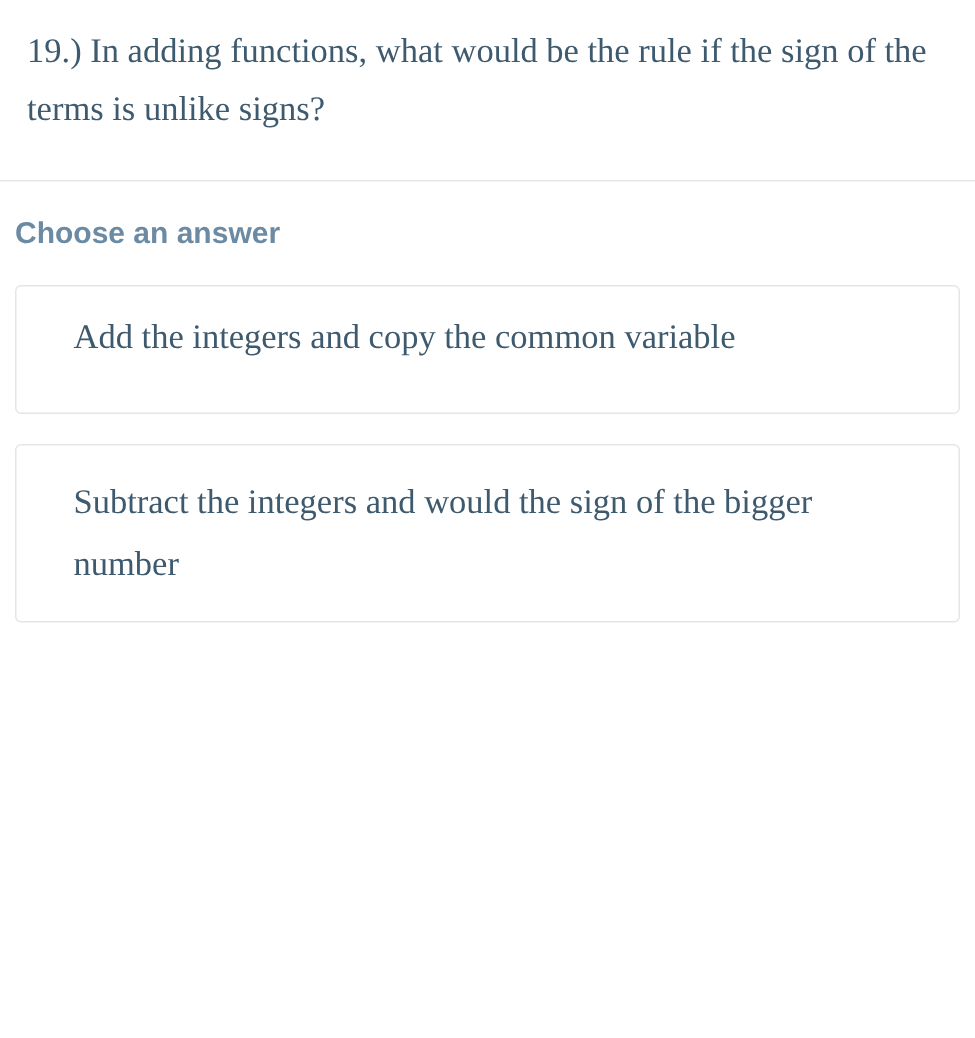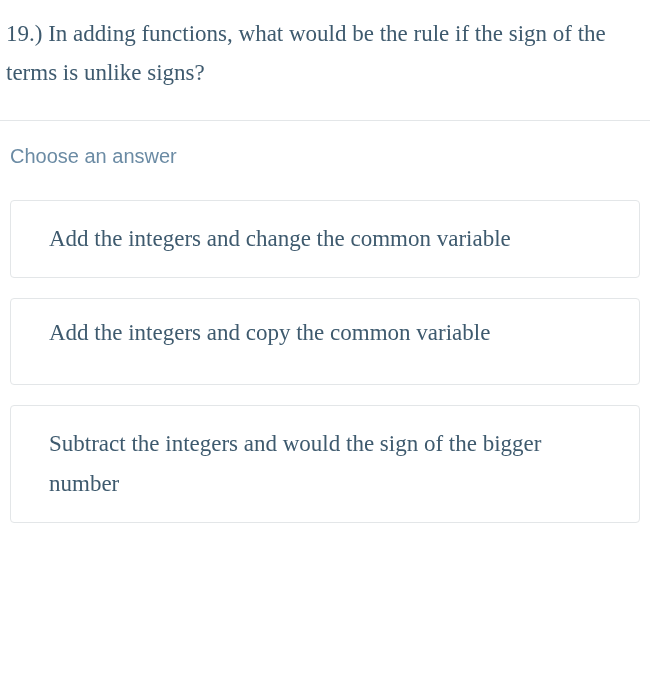--- a/index.html
+++ b/index.html
@@ -8,42 +8,42 @@
       box-sizing: border-box;
     }
     body {
       font-family: Georgia, 'Times New Roman', serif;
       background: #ffffff;
       width: 650px;
       height: 692px;
       overflow: hidden;
     }
     .question-container {
-      padding: 14px 10px 0 6px;
+      padding: 14px 10px 0 18px;
     }
     .question-text {
       font-size: 23px;
       color: #3e5a6e;
       line-height: 1.7;
       font-weight: 400;
     }
     .divider {
       margin-top: 28px;
       border: none;
       border-top: 1px solid #e3e6e8;
     }
     .choose-section {
       padding: 24px 10px 0 10px;
     }
     .choose-label {
       font-family: -apple-system, BlinkMacSystemFont, 'Segoe UI', Arial, sans-serif;
       font-size: 20px;
-      font-weight: 400;
+      font-weight: 700;
       color: #6b8ba4;
-      margin-bottom: 32px;
+      margin-bottom: 22px;
     }
     .answer-option {
       border: 1px solid #e3e6e8;
       border-radius: 4px;
       padding: 18px 38px;
       margin-bottom: 20px;
       cursor: pointer;
       background: #ffffff;
     }
     .answer-text {
@@ -62,23 +62,20 @@
 
 <div class="question-container">
   <p class="question-text">19.) In adding functions, what would be the rule if the sign of the terms is unlike signs?</p>
 </div>
 
 <hr class="divider">
 
 <div class="choose-section">
   <div class="choose-label">Choose an answer</div>
 
-  <div class="answer-option">
-    <div class="answer-text">Add the integers and change the common variable</div>
-  </div>
 
 
   <div class="answer-option single-line">
     <div class="answer-text">Add the integers and copy the common variable</div>
   </div>
 
   <div class="answer-option">
     <div class="answer-text">Subtract the integers and would the sign of the bigger number</div>
   </div>
 </div>

